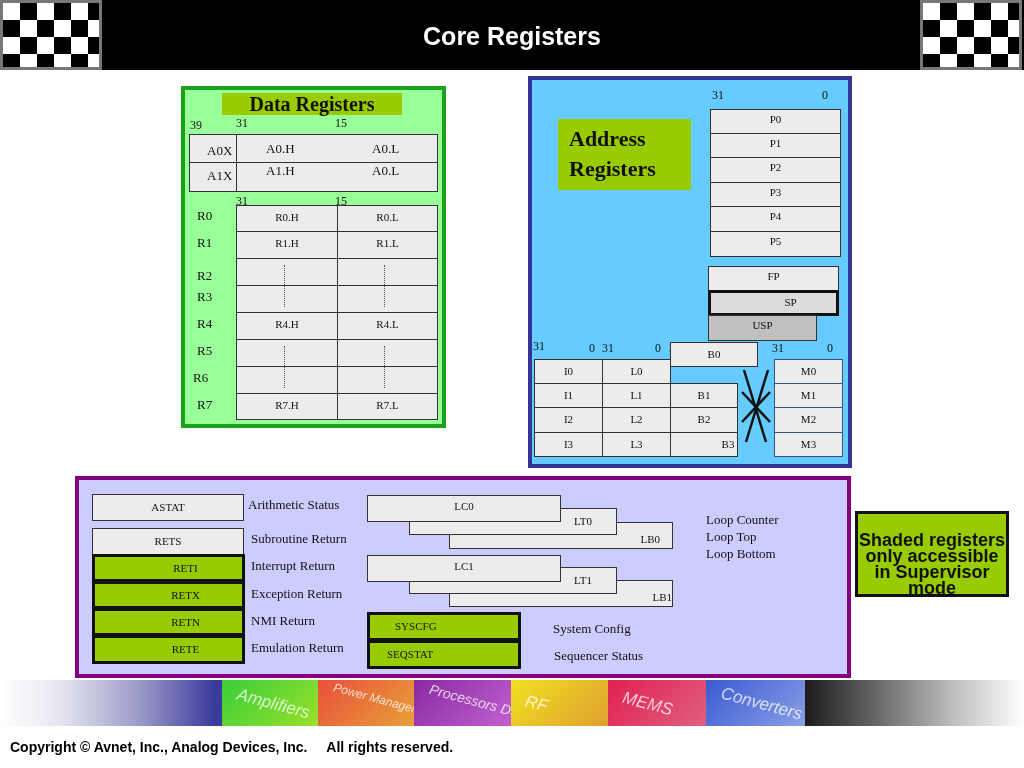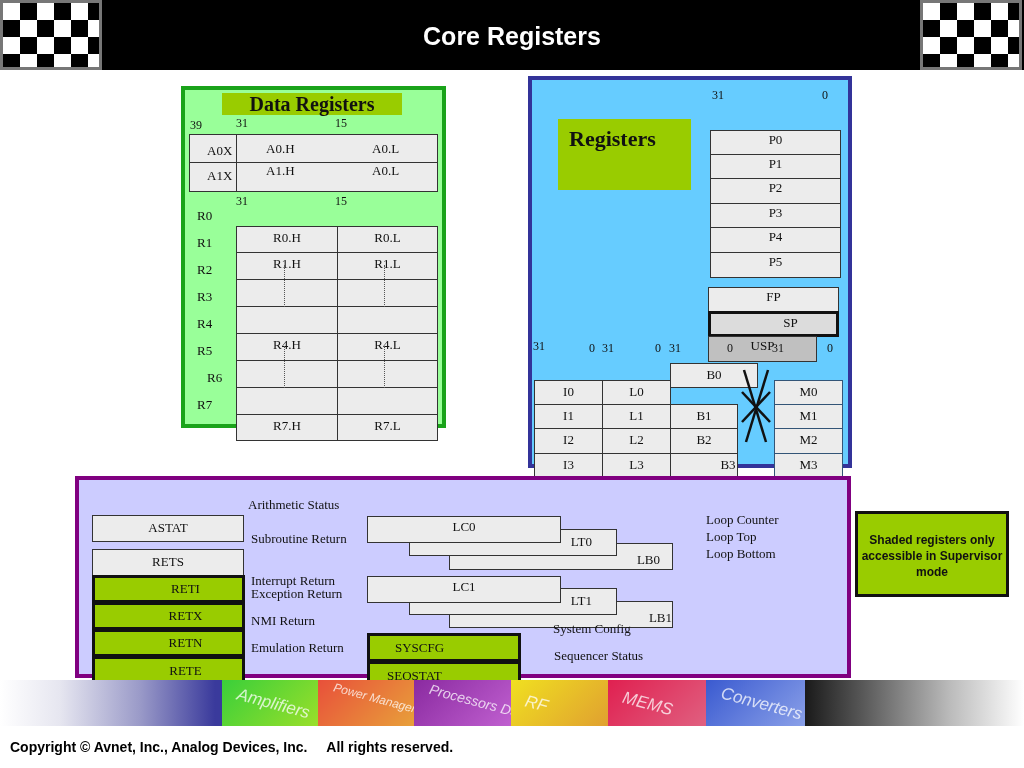--- a/index.html
+++ b/index.html
@@ -15,42 +15,42 @@
       linear-gradient(45deg, #000 25%, transparent 25%, transparent 75%, #000 75%),
       linear-gradient(45deg, #000 25%, transparent 25%, transparent 75%, #000 75%);
     background-size: 34px 34px;
     background-position: 0 0, 17px 17px;
   }
   #title { left: 0; width: 1024px; top: 22px; text-align: center; color: #fff;
     font-family: "Liberation Sans", sans-serif; font-weight: bold; font-size: 25px; }
 
   
   .cell { position: absolute; background: #ececec; border: 1px solid #333;
-    font-size: 13px; text-align: center; line-height: 22px; margin-top: 21px; }
+    font-size: 11px; text-align: center; line-height: 22px; }
   .lbl { position: absolute; font-size: 13px; white-space: nowrap; }
   .bit { position: absolute; font-size: 12px; }
 
   
   #data-panel { left: 181px; top: 86px; width: 265px; height: 342px; background: #99ff99; border: 4px solid #1aa31a; }
   #data-title { left: 222px; top: 93px; width: 180px; height: 22px; background: #99cc00;
     font-weight: bold; font-size: 20px; text-align: center; line-height: 22px; }
   .dotted { position: absolute; border-left: 1px dotted #555; }
 
   
   #addr-panel { left: 528px; top: 76px; width: 324px; height: 392px; background: #66ccff; border: 4px solid #333399; }
   #addr-title { left: 558px; top: 119px; width: 133px; height: 71px; background: #99cc00;
     font-weight: bold; font-size: 22px; line-height: 30px; padding: 5px 0 0 11px; }
 
   
   #ctrl-panel { left: 75px; top: 476px; width: 776px; height: 202px; background: #ccccff; border: 4px solid #800080; }
   .green { background: #99cc00 !important; }
   .thick { border: 3px solid #111 !important; padding-left: 34px; }
 
   #note { left: 855px; top: 511px; width: 154px; height: 86px; background: #99cc00; border: 3px solid #111;
-    font-family: "Liberation Sans", sans-serif; font-weight: bold; font-size: 12px; text-align: center;
+    font-family: "Liberation Sans", sans-serif; font-weight: bold; font-size: 18px; text-align: center;
     line-height: 16px; padding-top: 18px; }
 
   
   #banner { left: 0; top: 680px; width: 1024px; height: 46px;
     background: linear-gradient(90deg, #fff 0px, #e6e6f0 60px, #9a9ac8 140px, #3a3a9c 215px,
       #3a3a9c 222px, transparent 222px, transparent 805px, #1a1a1a 805px, #555 860px, #bbb 950px, #fff 1024px); }
   .tile { position: absolute; top: 680px; height: 46px; overflow: hidden;
     font-family: "Liberation Sans", sans-serif; font-size: 17px; color: rgba(255,255,255,0.75);
     font-style: italic; padding: 14px 0 0 14px; transform-origin: left; }
   .tile span { display: inline-block; transform: rotate(15deg); white-space: nowrap; }
@@ -88,52 +88,53 @@
 <div id="r-rows">
 
   <span class="lbl" style="left:197px;top:208px;">R0</span>
   <div class="cell" style="left:236px;top:205px;width:102px;height:27px;">R0.H</div>
   <div class="cell" style="left:337px;top:205px;width:101px;height:27px;">R0.L</div>
 
   <span class="lbl" style="left:197px;top:235px;">R1</span>
   <div class="cell" style="left:236px;top:231px;width:102px;height:28px;">R1.H</div>
   <div class="cell" style="left:337px;top:231px;width:101px;height:28px;">R1.L</div>
 
-  <span class="lbl" style="left:197px;top:262px;">R2</span>
+  <span class="lbl" style="left:197px;top:268px;">R2</span>
   <div class="cell" style="left:236px;top:258px;width:102px;height:28px;"></div>
   <div class="cell" style="left:337px;top:258px;width:101px;height:28px;"></div>
 
   <span class="lbl" style="left:197px;top:289px;">R3</span>
   <div class="cell" style="left:236px;top:285px;width:102px;height:28px;"></div>
   <div class="cell" style="left:337px;top:285px;width:101px;height:28px;"></div>
 
   <span class="lbl" style="left:197px;top:316px;">R4</span>
   <div class="cell" style="left:236px;top:312px;width:102px;height:28px;">R4.H</div>
   <div class="cell" style="left:337px;top:312px;width:101px;height:28px;">R4.L</div>
 
   <span class="lbl" style="left:197px;top:343px;">R5</span>
   <div class="cell" style="left:236px;top:339px;width:102px;height:28px;"></div>
   <div class="cell" style="left:337px;top:339px;width:101px;height:28px;"></div>
 
-  <span class="lbl" style="left:207px;top:370px;">R6</span>
+  <span class="lbl" style="left:193px;top:370px;">R6</span>
   <div class="cell" style="left:236px;top:366px;width:102px;height:28px;"></div>
   <div class="cell" style="left:337px;top:366px;width:101px;height:28px;"></div>
 
   <span class="lbl" style="left:197px;top:397px;">R7</span>
   <div class="cell" style="left:236px;top:393px;width:102px;height:27px;">R7.H</div>
   <div class="cell" style="left:337px;top:393px;width:101px;height:27px;">R7.L</div>
 
   <div class="dotted" style="left:284px;top:265px;height:42px;"></div>
   <div class="dotted" style="left:384px;top:265px;height:42px;"></div>
   <div class="dotted" style="left:284px;top:346px;height:42px;"></div>
   <div class="dotted" style="left:384px;top:346px;height:42px;"></div>
 </div>
 
 <div id="addr-panel" class="abs"></div>
 <div id="addr-title" class="abs">
+  <div>Address</div>
   <div>Registers</div>
 </div>
 <span class="bit" style="left:712px;top:88px;">31</span>
 <span class="bit" style="left:822px;top:88px;">0</span>
 
 <div class="cell" style="left:710px;top:109px;width:131px;height:25px;line-height:18px;">P0</div>
 <div class="cell" style="left:710px;top:133px;width:131px;height:25px;line-height:18px;">P1</div>
 <div class="cell" style="left:710px;top:157px;width:131px;height:26px;line-height:18px;">P2</div>
 <div class="cell" style="left:710px;top:182px;width:131px;height:25px;line-height:18px;">P3</div>
 <div class="cell" style="left:710px;top:206px;width:131px;height:26px;line-height:18px;">P4</div>
@@ -181,21 +182,21 @@
 
 <div id="ctrl-panel" class="abs"></div>
 
 <div class="cell" style="left:92px;top:494px;width:152px;height:27px;line-height:24px;">ASTAT</div>
 <span class="lbl" style="left:248px;top:497px;">Arithmetic Status</span>
 
 <div class="cell" style="left:92px;top:528px;width:152px;height:27px;line-height:24px;">RETS</div>
 <span class="lbl" style="left:251px;top:531px;">Subroutine Return</span>
 
 <div class="cell green thick" style="left:92px;top:554px;width:153px;height:28px;line-height:22px;">RETI</div>
-<span class="lbl" style="left:251px;top:558px;margin-top:15px;">Interrupt Return</span>
+<span class="lbl" style="left:251px;top:558px;">Interrupt Return</span>
 
 <div class="cell green thick" style="left:92px;top:581px;width:153px;height:28px;line-height:22px;">RETX</div>
 <span class="lbl" style="left:251px;top:586px;">Exception Return</span>
 
 <div class="cell green thick" style="left:92px;top:608px;width:153px;height:28px;line-height:22px;">RETN</div>
 <span class="lbl" style="left:251px;top:613px;">NMI Return</span>
 
 <div class="cell green thick" style="left:92px;top:635px;width:153px;height:29px;line-height:23px;">RETE</div>
 <span class="lbl" style="left:251px;top:640px;">Emulation Return</span>
 

